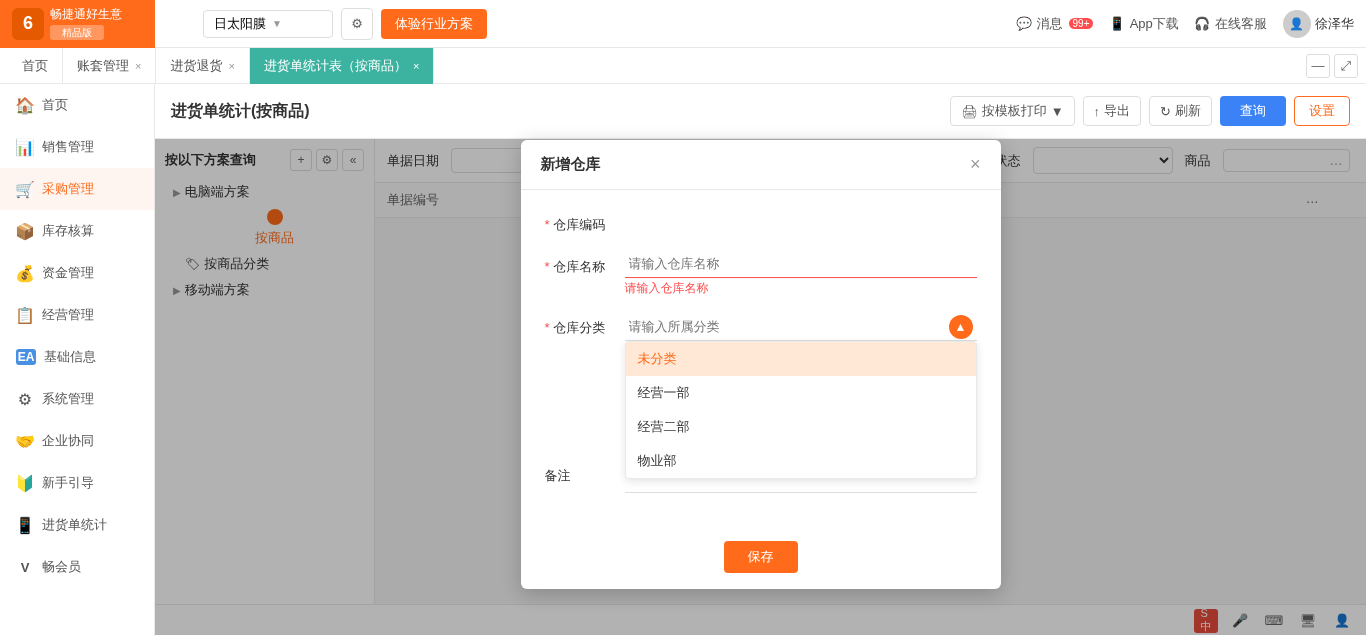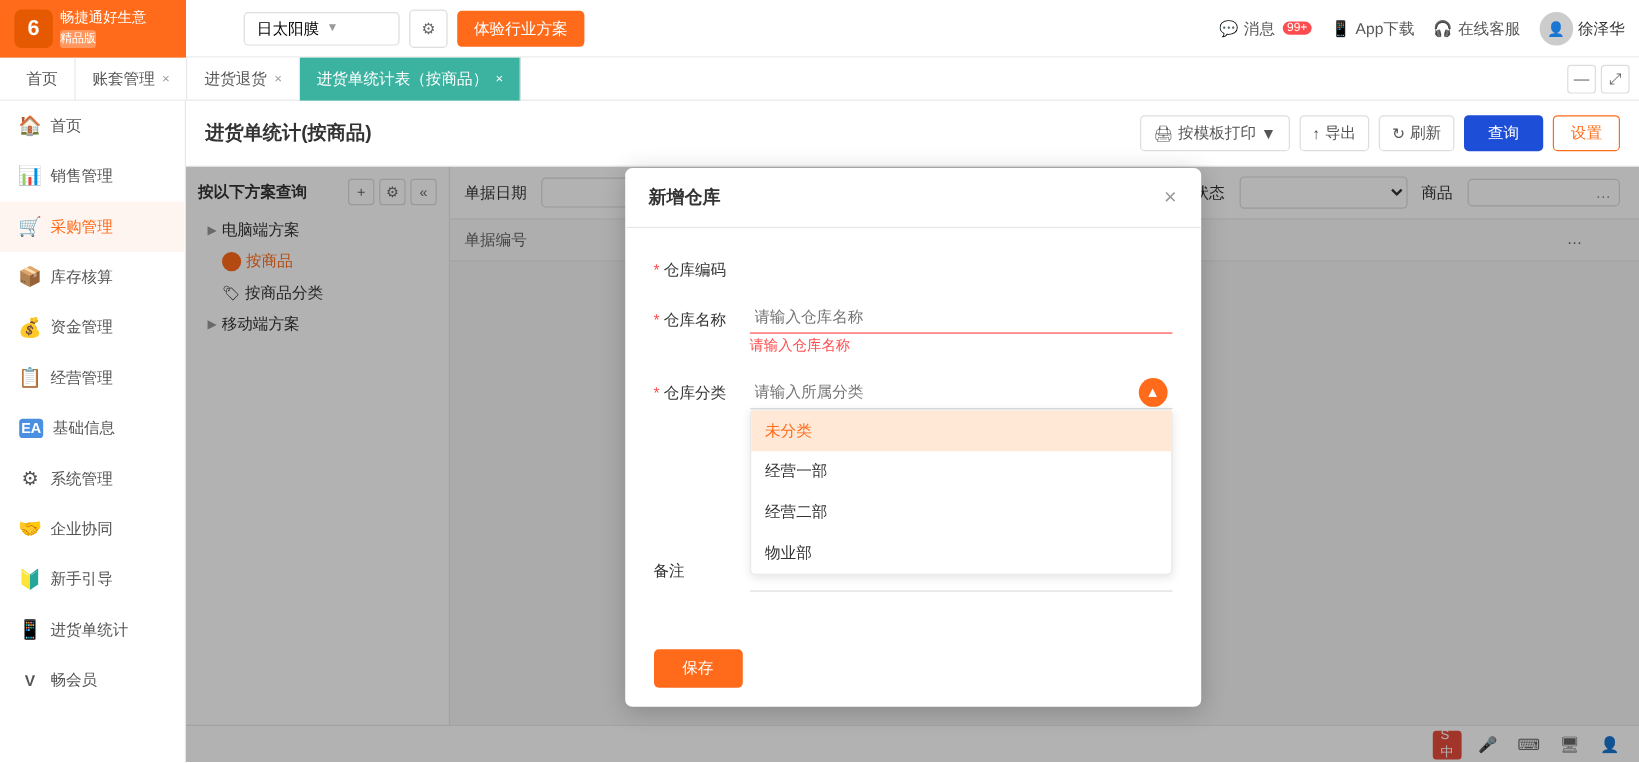--- a/index.html
+++ b/index.html
@@ -13,21 +13,21 @@
     }
     .logo-area {
       display: flex; align-items: center; width: 155px;
       background: #ff6b1a; height: 48px; margin-left: -12px; padding: 0 12px;
     }
     .logo-icon {
       width: 32px; height: 32px; background: #e55a00; border-radius: 6px;
       display: flex; align-items: center; justify-content: center; color: #fff; font-weight: bold; font-size: 18px; margin-right: 6px;
     }
     .logo-text { color: #fff; font-size: 12px; line-height: 1.3; }
-    .logo-badge { font-size: 10px; background: rgba(255,255,255,0.3); padding: 1px 0; border-radius: 3px; color: #fff; margin-top: 2px; display: inline-block; }
+    .logo-badge { font-size: 10px; background: rgba(255,255,255,0.3); padding: 1px 12px; border-radius: 3px; color: #fff; margin-top: 2px; display: inline-block; }
 
     .store-selector {
       display: flex; align-items: center; border: 1px solid #ddd; border-radius: 4px;
       padding: 4px 10px; background: #fff; cursor: pointer; gap: 6px; min-width: 130px; margin-left: 40px;
     }
     .chevron { color: #999; font-size: 10px; }
 
     .gear-btn {
       width: 32px; height: 32px; border: 1px solid #ddd; border-radius: 4px;
       display: flex; align-items: center; justify-content: center; cursor: pointer; color: #666;
@@ -81,21 +81,21 @@
     .page-header {
       background: #fff; padding: 12px 16px; display: flex; align-items: center;
       justify-content: space-between; border-bottom: 1px solid #e8e8e8;
     }
     .page-title { font-size: 16px; font-weight: bold; color: #333; }
     .header-actions { display: flex; gap: 8px; align-items: center; }
     .header-btn {
       display: flex; align-items: center; gap: 4px; padding: 5px 10px;
       border: 1px solid #ddd; border-radius: 4px; cursor: pointer; color: #555; background: #fff; font-size: 13px;
     }
-    .query-btn { background: #1d4ed8; color: #fff; border: none; border-radius: 4px; padding: 6px 20px; cursor: pointer; font-size: 13px; }
+    .query-btn { background: #3b82f6; color: #fff; border: none; border-radius: 4px; padding: 6px 20px; cursor: pointer; font-size: 13px; }
     .set-btn { background: #fff; color: #ff6b1a; border: 1px solid #ff6b1a; border-radius: 4px; padding: 5px 14px; cursor: pointer; font-size: 13px; }
     .filter-input {
       border: 1px solid #ddd; border-radius: 4px; padding: 4px 8px;
       font-size: 13px; color: #333; min-width: 160px;
     }
     .filter-select {
       border: 1px solid #ddd; border-radius: 4px; padding: 4px 8px;
       font-size: 13px; color: #333; min-width: 120px; background: #fff;
     }
 
@@ -106,21 +106,21 @@
     }
     .panel-header { display: flex; align-items: center; justify-content: space-between; margin-bottom: 8px; }
     .panel-title { font-size: 13px; color: #333; font-weight: bold; }
     .panel-actions { display: flex; gap: 4px; }
     .panel-action-btn { width: 22px; height: 22px; border: 1px solid #ddd; border-radius: 3px; display: flex; align-items: center; justify-content: center; cursor: pointer; color: #666; font-size: 12px; }
 
     .tree-item { padding: 4px 0 4px 8px; cursor: pointer; display: flex; align-items: center; gap: 4px; font-size: 13px; color: #333; }
     .tree-item .arrow { font-size: 10px; color: #999; }
     .tree-child { padding-left: 20px; }
     .tree-child-item { padding: 4px 0; cursor: pointer; display: flex; align-items: center; gap: 4px; font-size: 13px; color: #333; }
-    .tree-child-item.active { color: #ff6b1a; }
+    .tree-child-item.active { color: #ff6b1a; flex-direction: column; }
     .orange-dot { width: 16px; height: 16px; background: #ff6b1a; border-radius: 50%; display: flex; align-items: center; justify-content: center; }
 
     
     .overlay {
       position: absolute; top: 0; left: 0; right: 0; bottom: 0;
       background: rgba(0,0,0,0.3); z-index: 10;
     }
 
     
     .modal {
@@ -167,21 +167,21 @@
       padding: 8px 12px; cursor: pointer; font-size: 13px; color: #333;
     }
     .dropdown-item.selected { background: #ffe8d6; color: #ff6b1a; }
 
     .form-textarea {
       flex: 1; border: none; border-bottom: 1px solid #ddd;
       padding: 6px 4px; font-size: 13px; outline: none; color: #333; resize: none; height: 32px;
     }
 
     .modal-footer {
-      display: flex; justify-content: flex-start; padding: 12px 24px 16px;
+      display: flex; justify-content: center; padding: 12px 24px 16px;
       gap: 10px;
     }
     .btn-save {
       background: #ff6b1a; color: #fff; border: none; border-radius: 4px;
       padding: 7px 24px; cursor: pointer; font-size: 13px;
     }
 
     
     .bottom-bar {
       position: absolute; bottom: 0; left: 0; right: 0; height: 32px;

